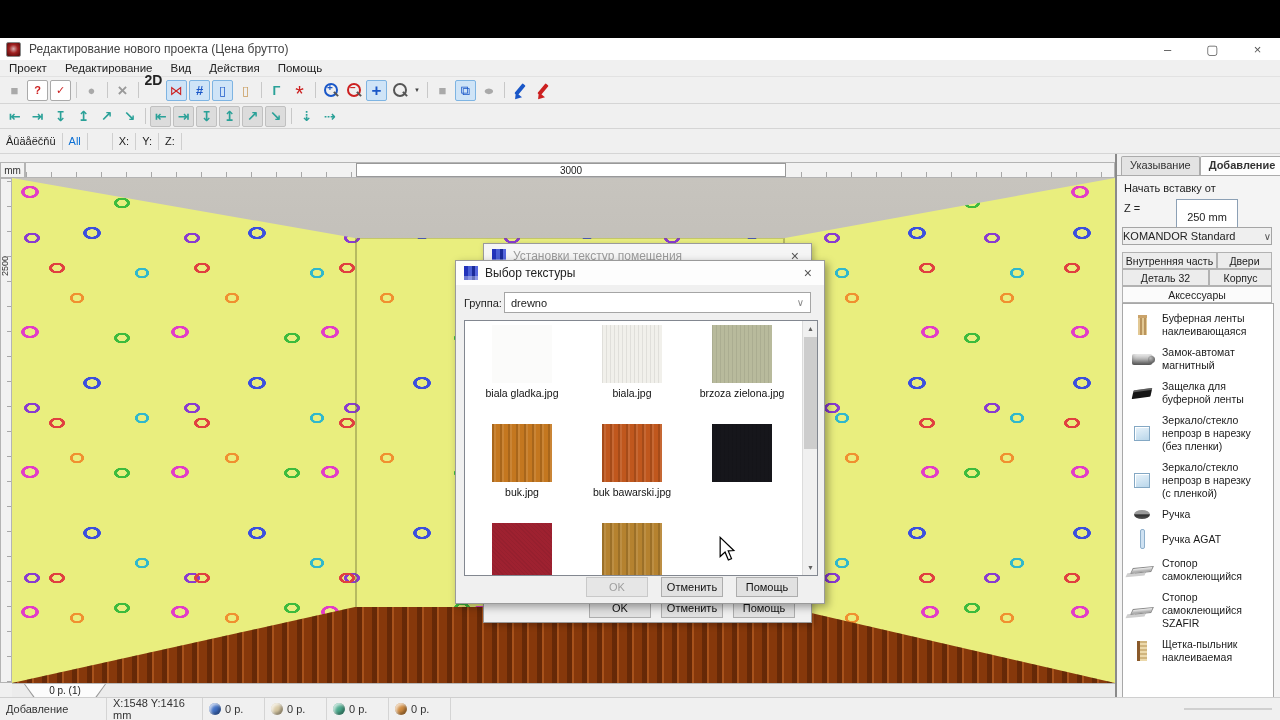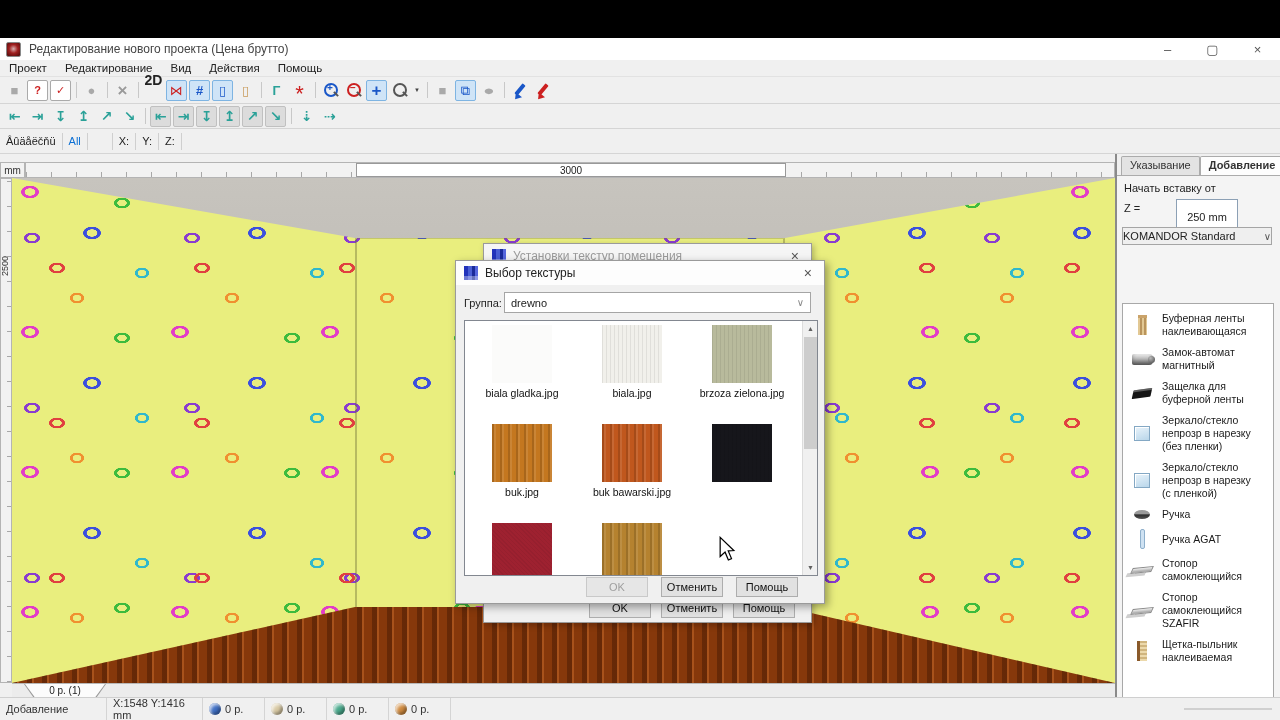--- a/index.html
+++ b/index.html
@@ -366,20 +366,33 @@
         <div class="rp-tab active">Добавление</div>
       </div>
     <div class="rp-body">
       <div class="insert-label">Начать вставку от</div>
       <div class="z-label">Z =</div>
       <div class="z-input">250 mm</div>
       <div class="catalog-select">
         <span>KOMANDOR Standard</span>
         <span class="chev">∨</span>
       </div>
+      <div class="cat-tabs">
+        <div class="cat-row">
+          <div class="cat-tab w1">Внутренняя часть</div>
+          <div class="cat-tab w2">Двери</div>
+        </div>
+        <div class="cat-row">
+          <div class="cat-tab w3">Деталь 32</div>
+          <div class="cat-tab w4">Корпус</div>
+        </div>
+        <div class="cat-row">
+          <div class="cat-tab full">Аксессуары</div>
+        </div>
+      </div>
       <div class="acc-list">
 
           <div class="acc-item">
             <span class="acc-ic-wrap">
               <span class="brush-icon"></span>
             </span>
             <span class="acc-label">Буферная ленты
 наклеивающаяся</span>
           </div>
 

